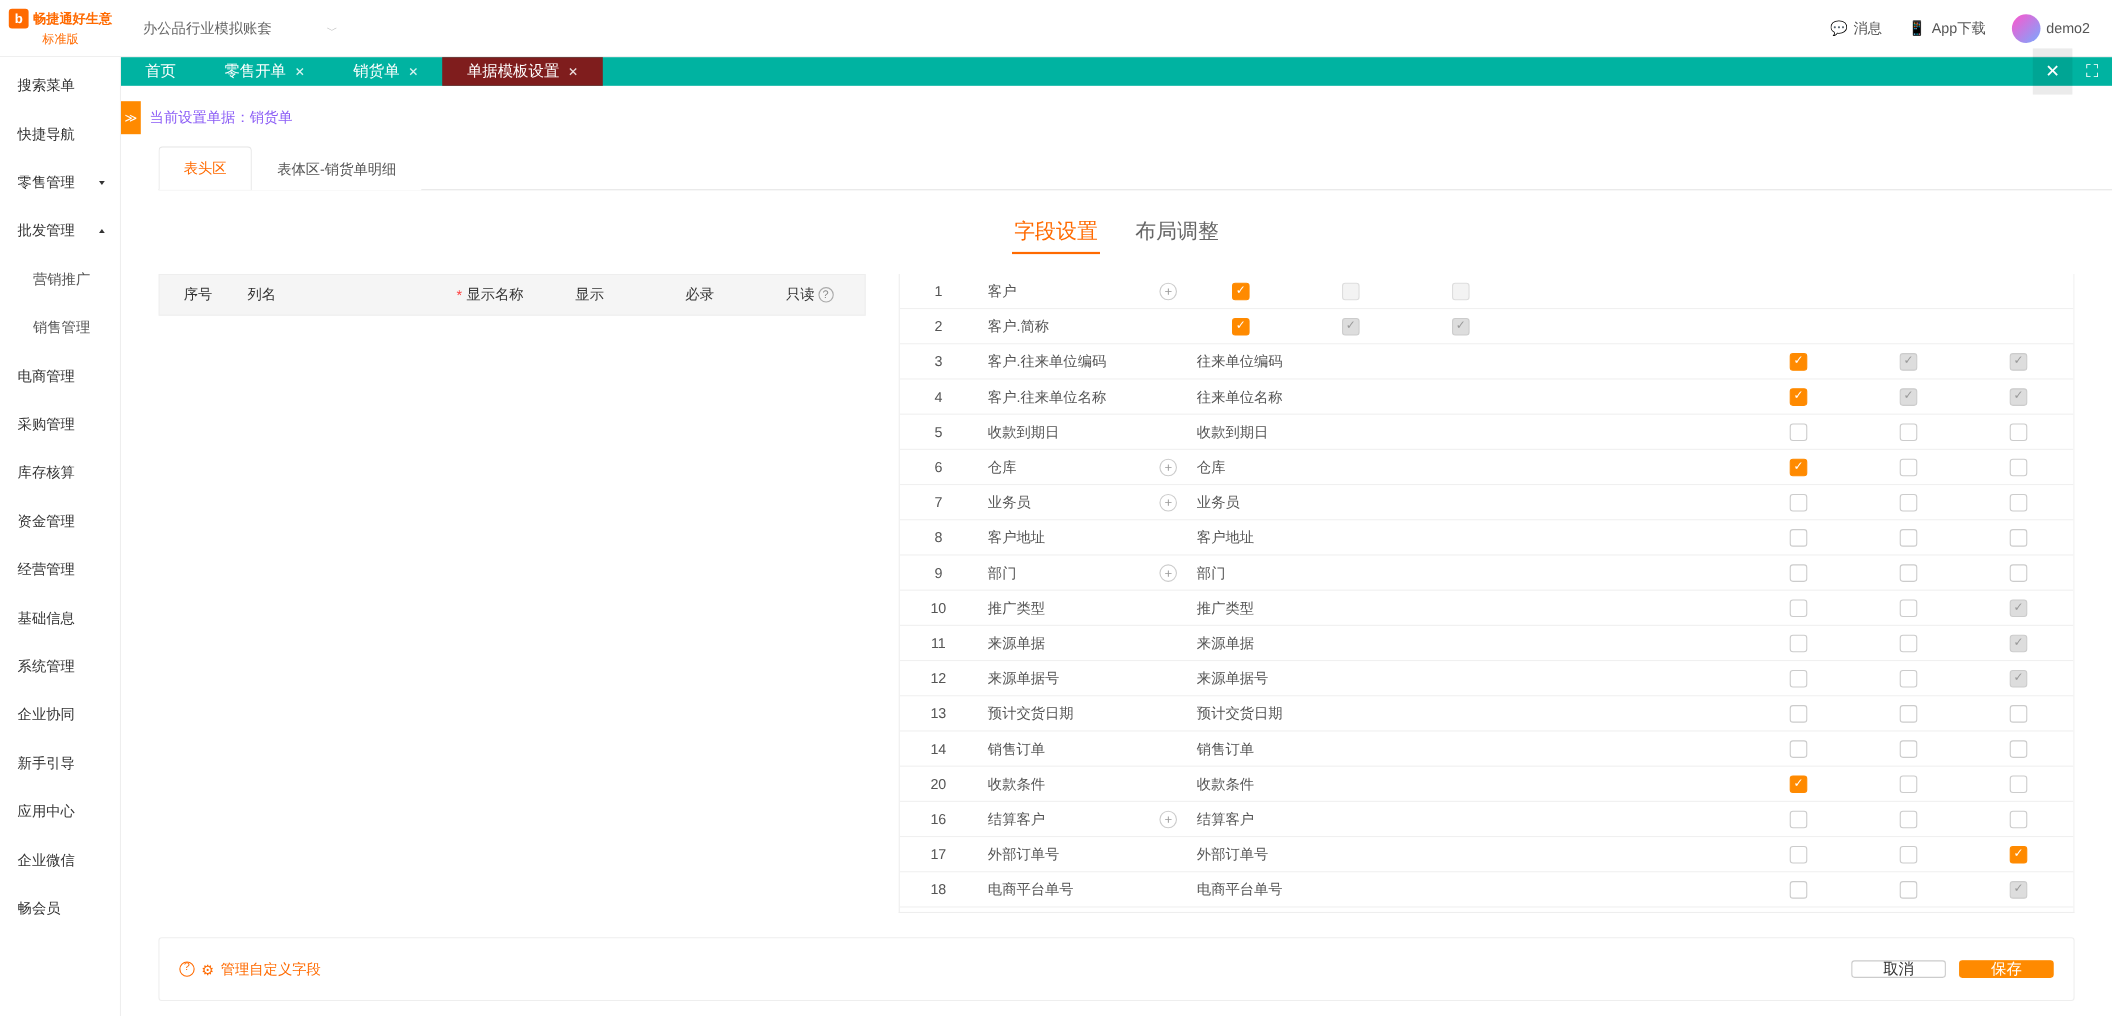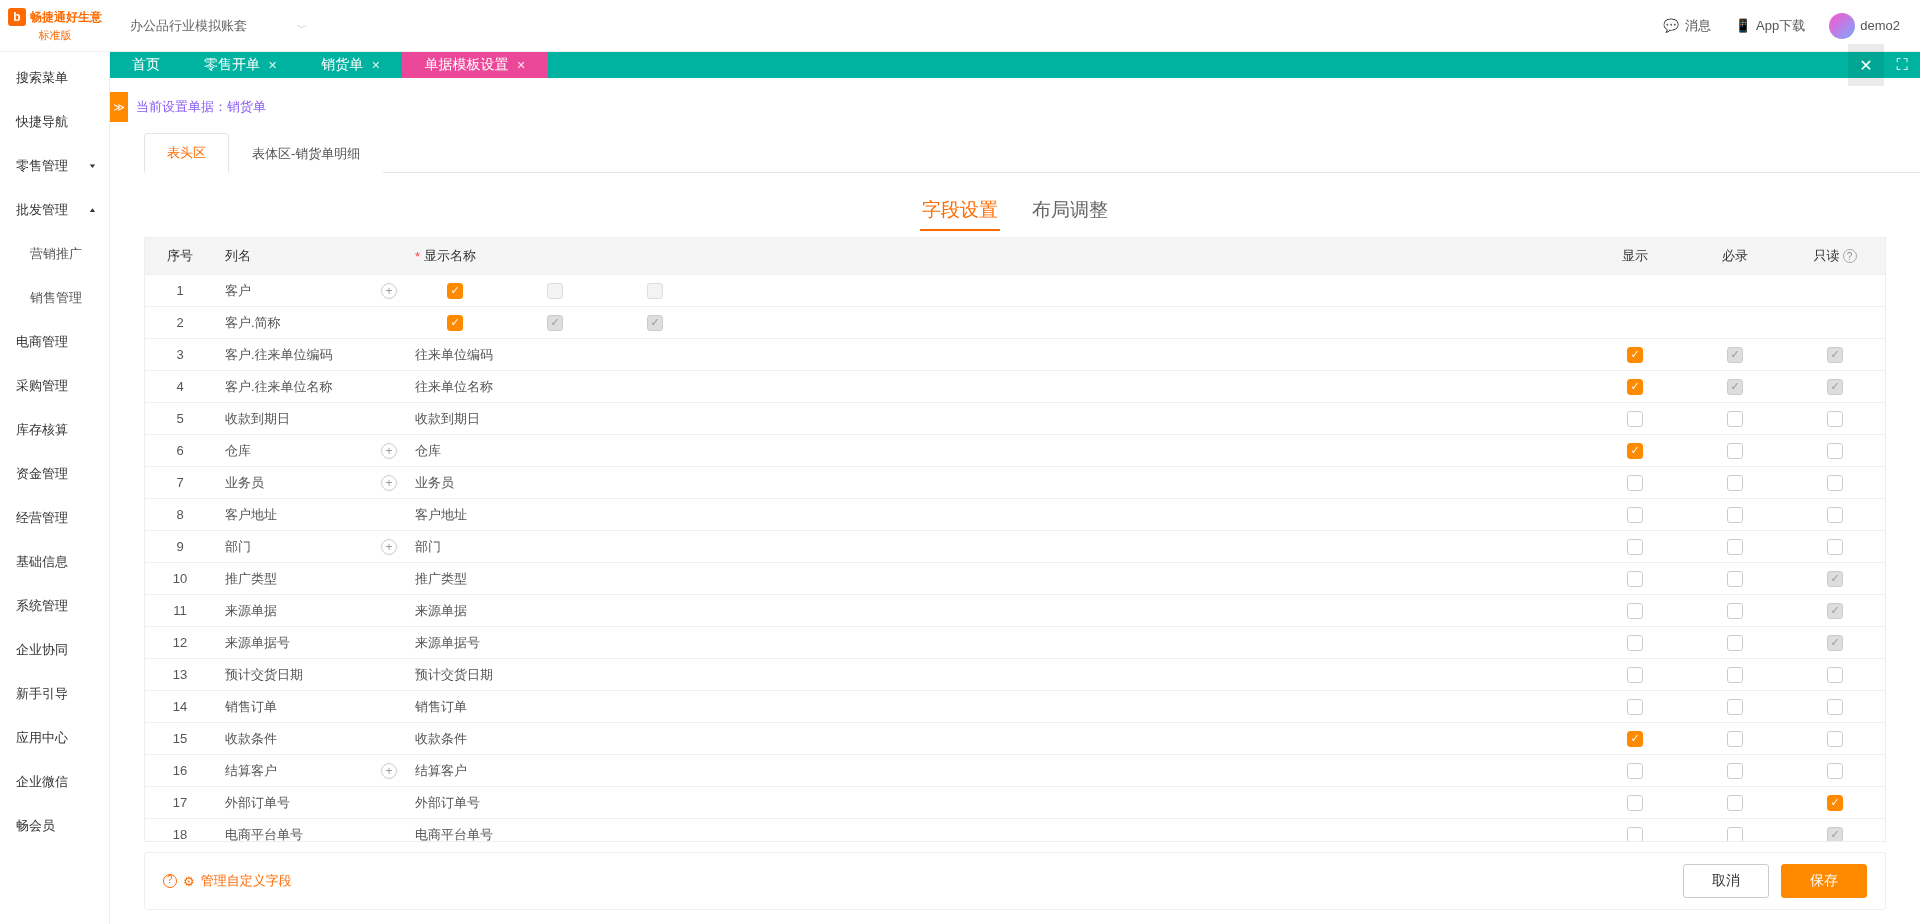--- a/index.html
+++ b/index.html
@@ -29,42 +29,42 @@
     .side-item { height: 44px; display: flex; align-items: center; justify-content: space-between; padding: 0 12px 0 16px; color: #333; cursor: pointer; font-size: 13px;}
     .side-item.sub { padding-left: 30px; color: #555; }
     .side-arrow { font-size: 9px; color: #333; transform: scaleY(0.7);}
     
     
     .main { flex: 1; display: flex; flex-direction: column; min-width: 0; background: #f7f7f7;}
     
     
     .tabs-bar { height: 26px; background: #00b3a1; display: flex; align-items: stretch; position: relative;}
     .tab { padding: 0 22px; display: flex; align-items: center; color: #fff; font-size: 14px; cursor: pointer; gap: 8px; }
-    .tab.active { background: #ec4899; }
+    .tab.active { background: #7f1d1d; }
     .tab-close { font-size: 11px; color: rgba(255,255,255,0.85); }
     .tabs-right { margin-left: auto; display: flex; align-items: center; }
     .tabs-btn { width: 36px; height: 42px; display:flex; align-items:center; justify-content:center; color:#fff; cursor:pointer; font-size:16px; }
     .tabs-btn.big-close { background: rgba(0,0,0,0.08); }
     
     
     .content { flex: 1; background: #fff; margin: 0; display: flex; flex-direction: column; min-height: 0; }
     .notice-row { display: flex; align-items: center; height: 30px; margin: 14px 0 0 0;}
     .notice-handle { width: 18px; height: 30px; background: #ff8a00; display:flex; align-items:center; justify-content:center; color:#fff; font-size:11px; margin-left:0;}
     .notice-text { margin-left: 8px; color: #8b5cf6; font-size: 13px;}
     
     .inner-tabs { display: flex; align-items: flex-end; margin: 10px 0 0 34px; border-bottom: 1px solid #e5e5e5; }
     .inner-tab { padding: 10px 22px; font-size: 13px; color: #555; cursor: pointer; border: 1px solid transparent; border-bottom: none; position: relative; top: 1px; background: #fff;}
     .inner-tab.active { color: #ff6a00; border-color: #e5e5e5; border-bottom: 1px solid #fff; border-radius: 4px 4px 0 0;}
     
     .sub-tabs { display: flex; justify-content: center; gap: 30px; margin: 18px 0 6px 0; }
     .sub-tab { padding: 6px 2px; font-size: 19px; color: #666; cursor: pointer; border-bottom: 2px solid transparent;}
     .sub-tab.active { color: #ff6a00; border-bottom-color: #ff6a00; }
     
     
-    .table-wrap { flex:1; overflow: hidden; margin: 0 34px; display:flex; flex-direction:column; min-height:0; padding-bottom: 10px;}
+    .table-wrap { flex:1; overflow: hidden; margin: 12px 34px; display:flex; flex-direction:row; min-height:0; padding-bottom: 10px; gap: 30px;}
     .thead { display: flex; height: 38px; background: #f5f5f5; align-items: center; border: 1px solid #eee; }
     .th, .td { padding: 0 10px; color: #333; font-size: 13px; display:flex; align-items:center; }
     .col-seq { width: 70px; justify-content:center;}
     .col-name { width: 190px; position: relative;}
     .col-disp { flex: 1; }
     .col-chk { width: 100px; justify-content:center; }
     .req-star { color: #f44; margin-right: 4px; }
     .help-icon { display:inline-flex; width:14px; height:14px; border:1px solid #aaa; border-radius:50%; align-items:center; justify-content:center; font-size:10px; color:#888; margin-left:3px;}
     
     .tbody { flex:1; overflow-y: auto; border: 1px solid #eee; border-top:none; position:relative;}
@@ -78,21 +78,21 @@
     .checkbox.disabled { background:#f3f3f3; border-color:#ddd; }
     .checkbox.disabled.checked { background:#ddd; border-color:#ccc;}
     .checkbox.disabled.checked::after { content:"✓"; color:#999; font-size:11px;}
     
     
     .footer { height: 58px; border: 1px solid #eee; margin: 0 34px 14px 34px; display:flex; align-items:center; padding: 0 18px; border-radius: 3px;}
     .custom-field { display:flex; align-items:center; gap:6px; color:#ff6a00; font-size:13px; cursor:pointer;}
     .gear-icon { width:14px; height:14px; border:1.5px solid #ff6a00; border-radius:50%; display:inline-block; position:relative;}
     .gear-icon::after{content:"?"; position:absolute; left:3px; top:-1px; font-size:10px; color:#ff6a00;}
     .footer-spacer { flex:1;}
-    .btn { height:34px; padding: 0 28px; border-radius:3px; font-size:14px; cursor:pointer; display:inline-flex; align-items:center; justify-content:center; border:1px solid #ccc; background:#fff; color:#333; margin-left:12px;}
+    .btn { height:16px; padding: 0 28px; border-radius:3px; font-size:14px; cursor:pointer; display:inline-flex; align-items:center; justify-content:center; border:1px solid #ccc; background:#fff; color:#333; margin-left:12px;}
     .btn.primary { background:#ff8a00; border-color:#ff8a00; color:#fff;}
   </style>
 </head>
 <body>
 
 <div class="app">
 
   <div class="top-header">
     <div class="logo-area">
       <div class="logo-row">
@@ -460,21 +460,21 @@
                   <span class="checkbox"></span>
                 </div>
                 <div class="td col-chk">
                   <span class="checkbox"></span>
                 </div>
                 <div class="td col-chk">
                   <span class="checkbox"></span>
                 </div>
               </div>
               <div class="row">
-                <div class="td col-seq">15</div>
+                <div class="td col-seq">20</div>
                 <div class="td col-name">
                   <span>收款条件</span>
                 </div>
                 <div class="td col-disp">收款条件</div>
                 <div class="td col-chk">
                   <span class="checkbox checked"></span>
                 </div>
                 <div class="td col-chk">
                   <span class="checkbox"></span>
                 </div>

